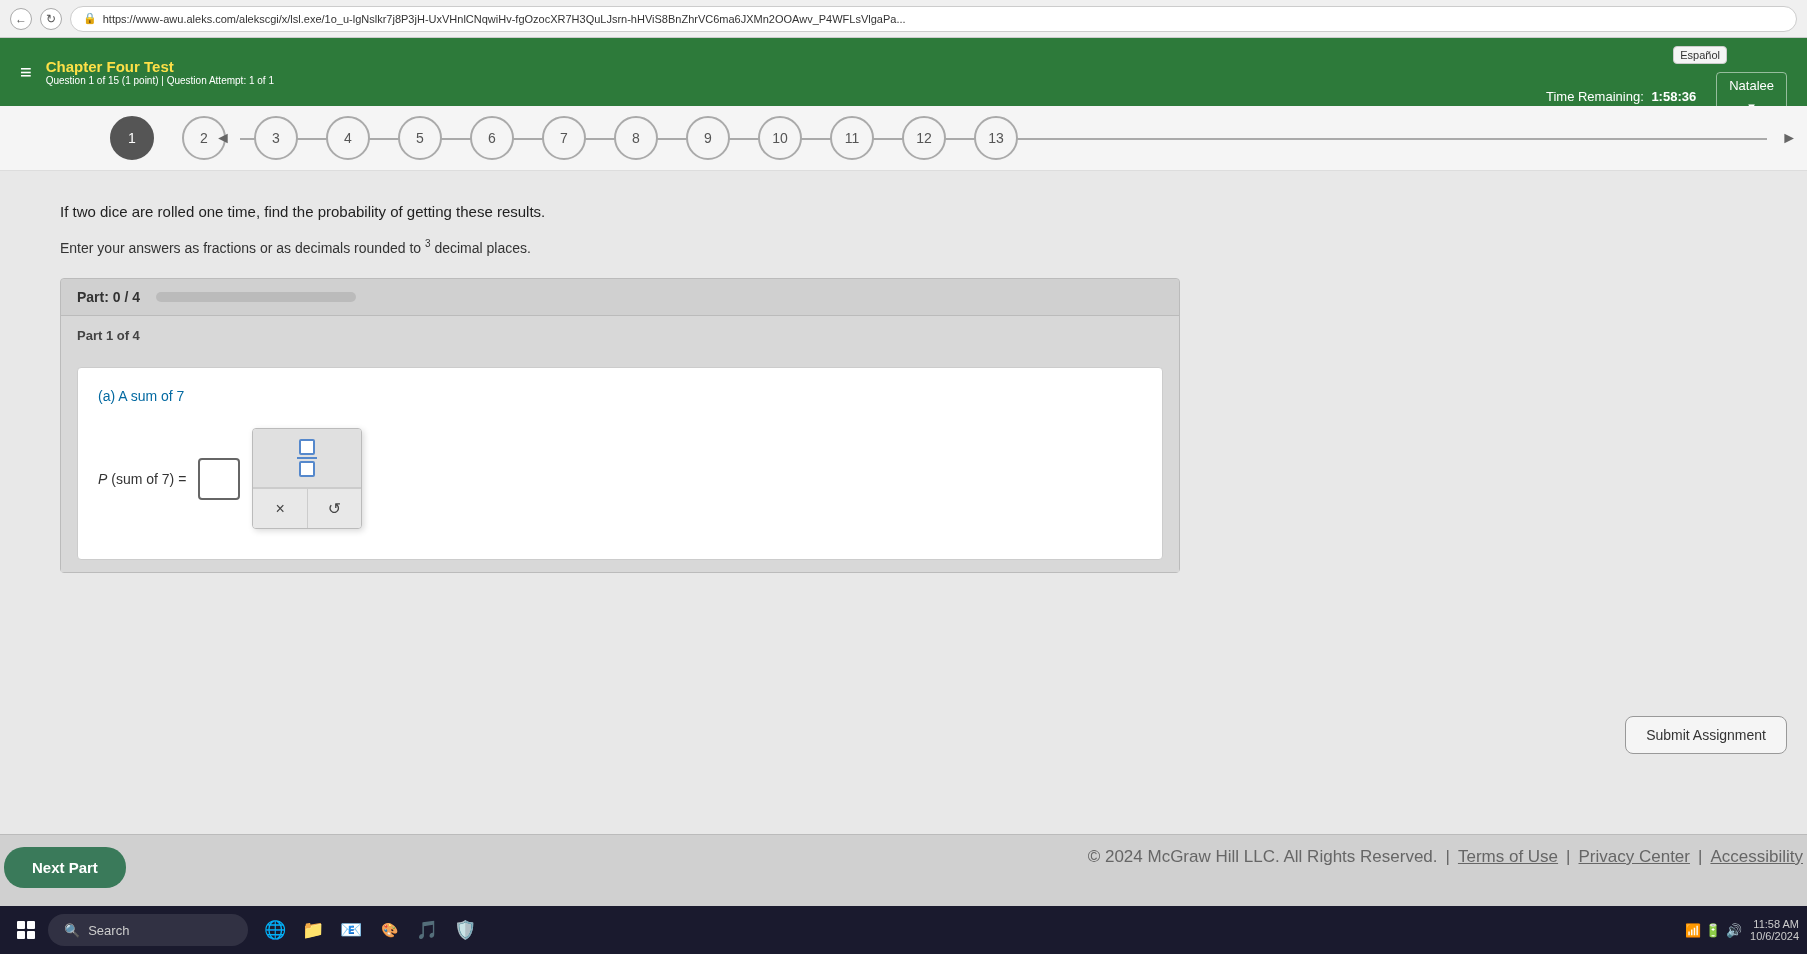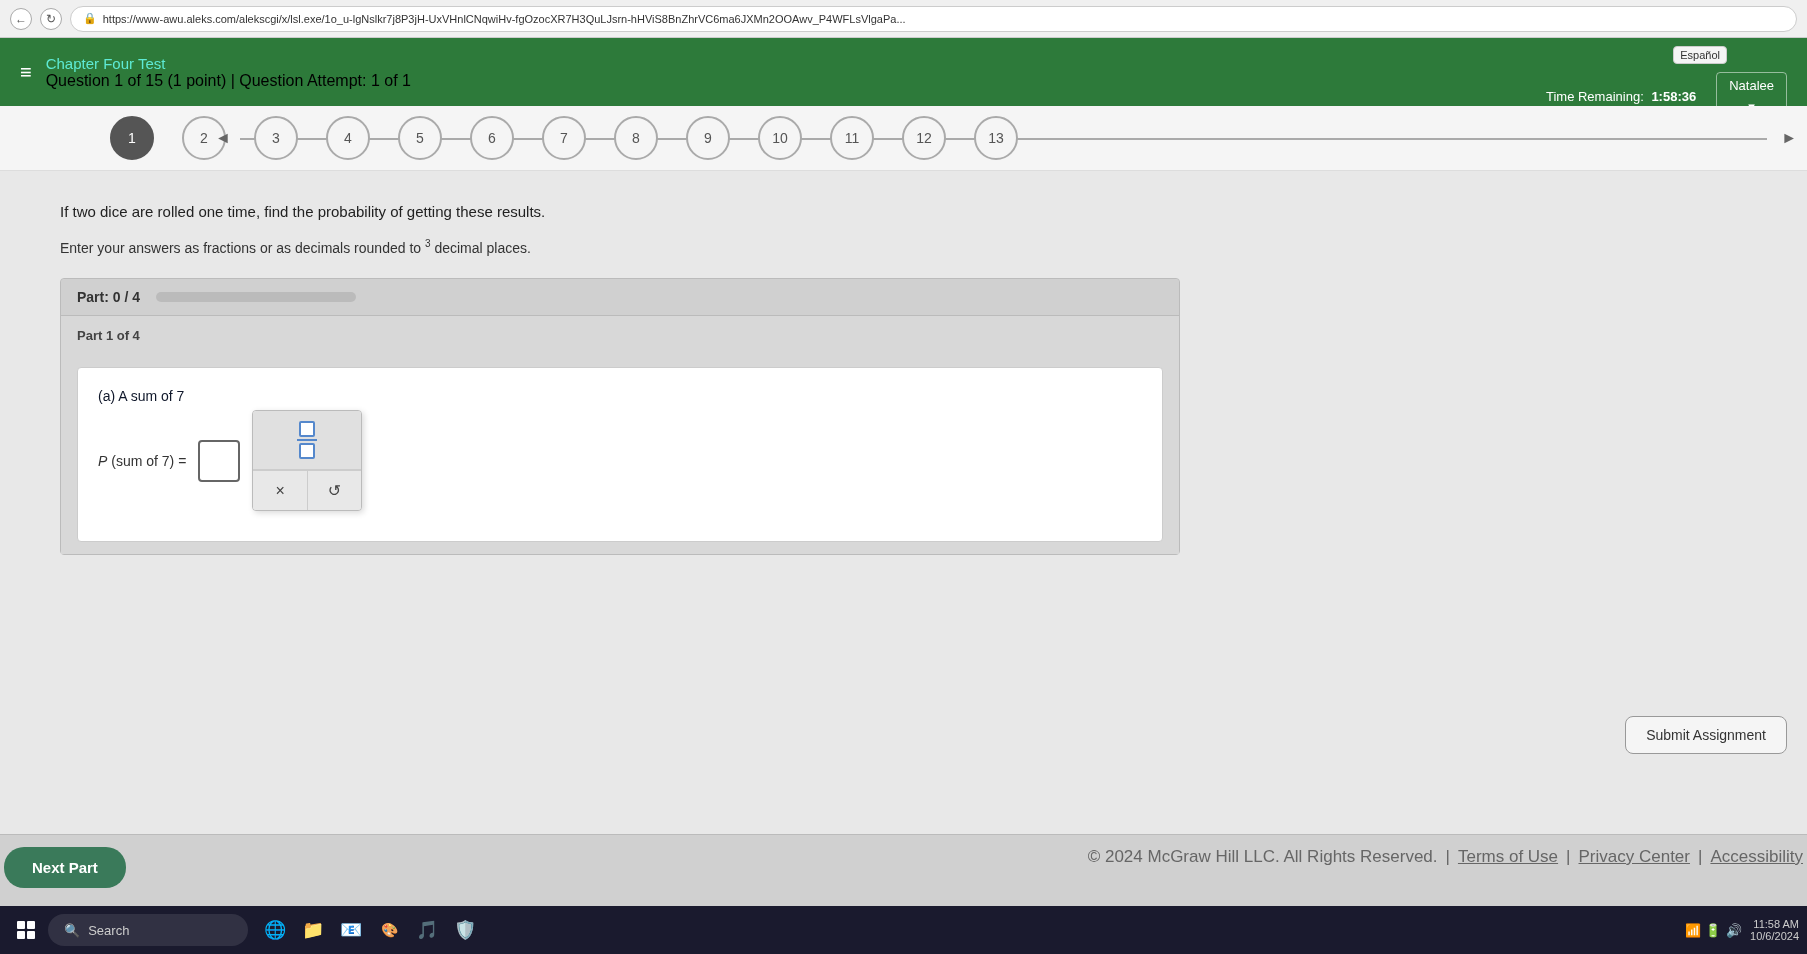--- a/index.html
+++ b/index.html
@@ -74,26 +74,26 @@
       font-size: 20px;
       cursor: pointer;
       color: white;
     }
     .header-title-block {
       display: flex;
       flex-direction: column;
     }
     .header-title {
       font-size: 15px;
-      font-weight: normal;
-      color: #5eead4;
+      font-weight: bold;
+      color: #fde047;
     }
     .header-subtitle {
-      font-size: 16px;
-      color: #000000;
+      font-size: 10px;
+      color: #ffffff;
     }
     .header-right {
       display: flex;
       align-items: center;
       gap: 20px;
       margin-top: 48px;
     }
     .time-remaining {
       font-size: 13px;
       color: white;
@@ -263,22 +263,22 @@
       background: white;
       border: 1px solid #ccc;
       border-radius: 4px;
       padding: 20px 20px 30px 20px;
       margin-top: 8px;
       min-height: 140px;
     }
 
     .part-question-label {
       font-size: 14px;
-      color: #0f172a;
-      margin-bottom: 6px;
+      color: #0369a1;
+      margin-bottom: 24px;
     }
 
     .answer-row {
       display: flex;
       align-items: center;
       gap: 12px;
     }
 
     .answer-label {
       font-size: 14px;

